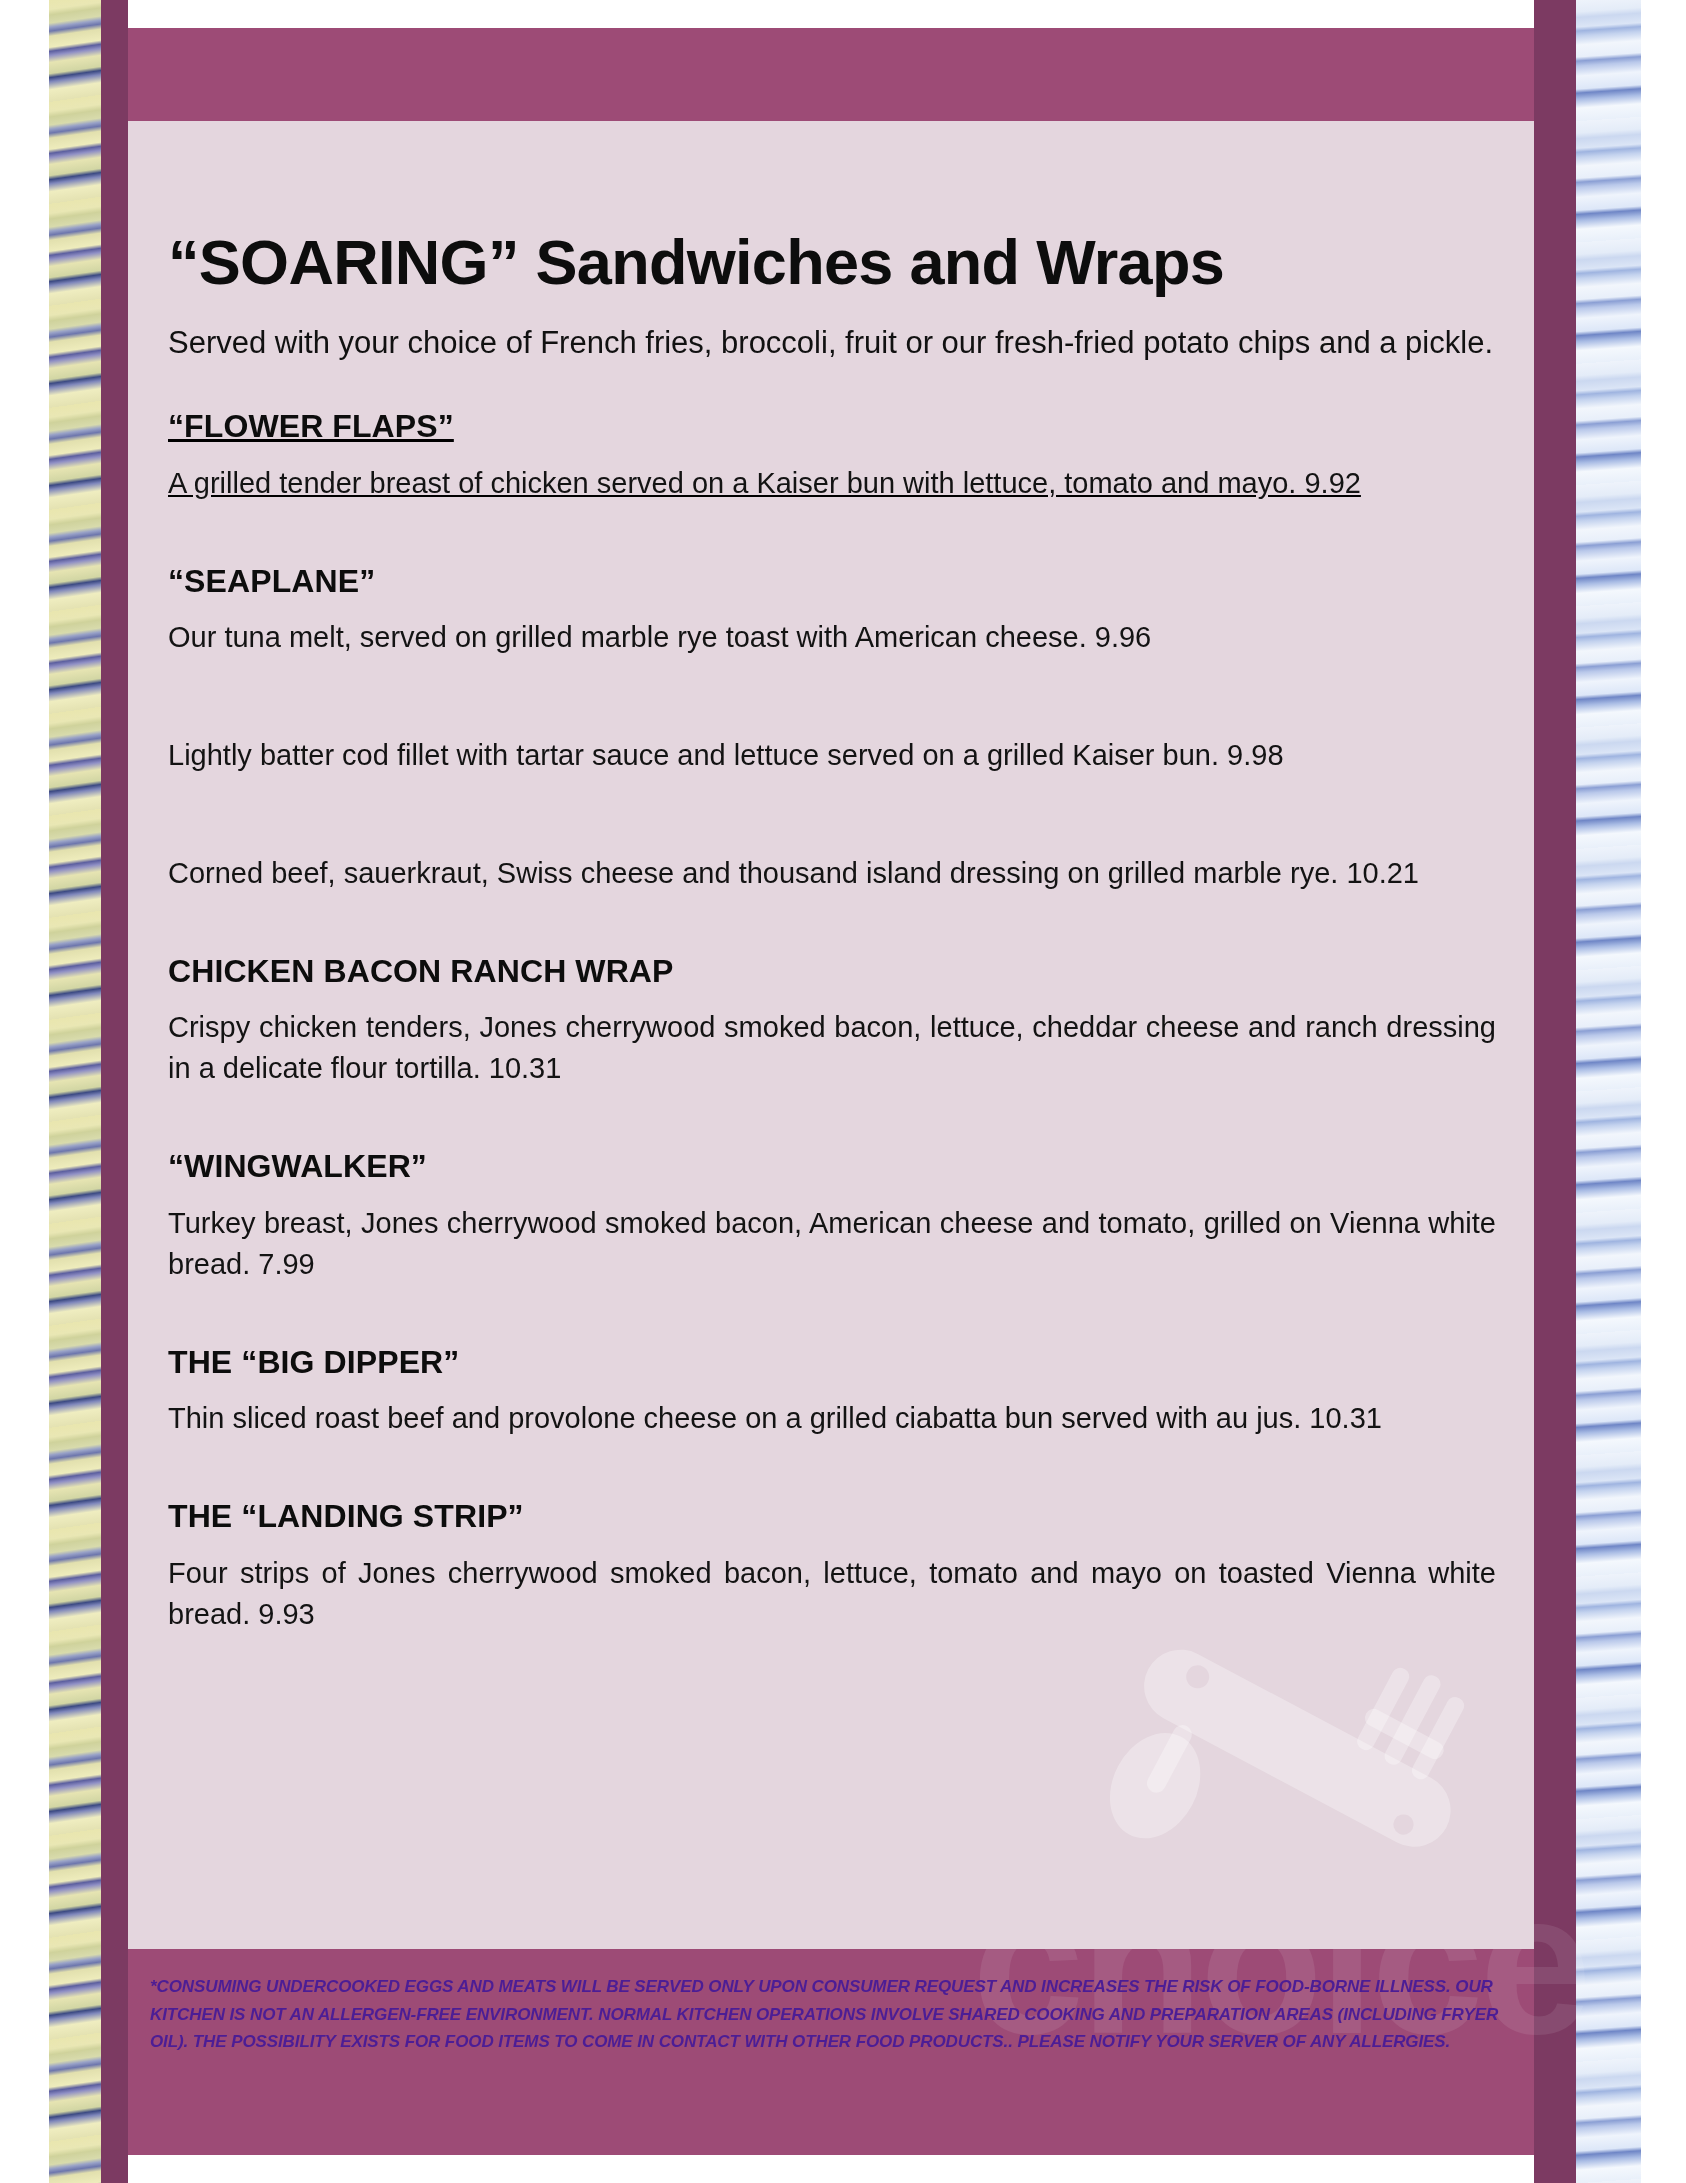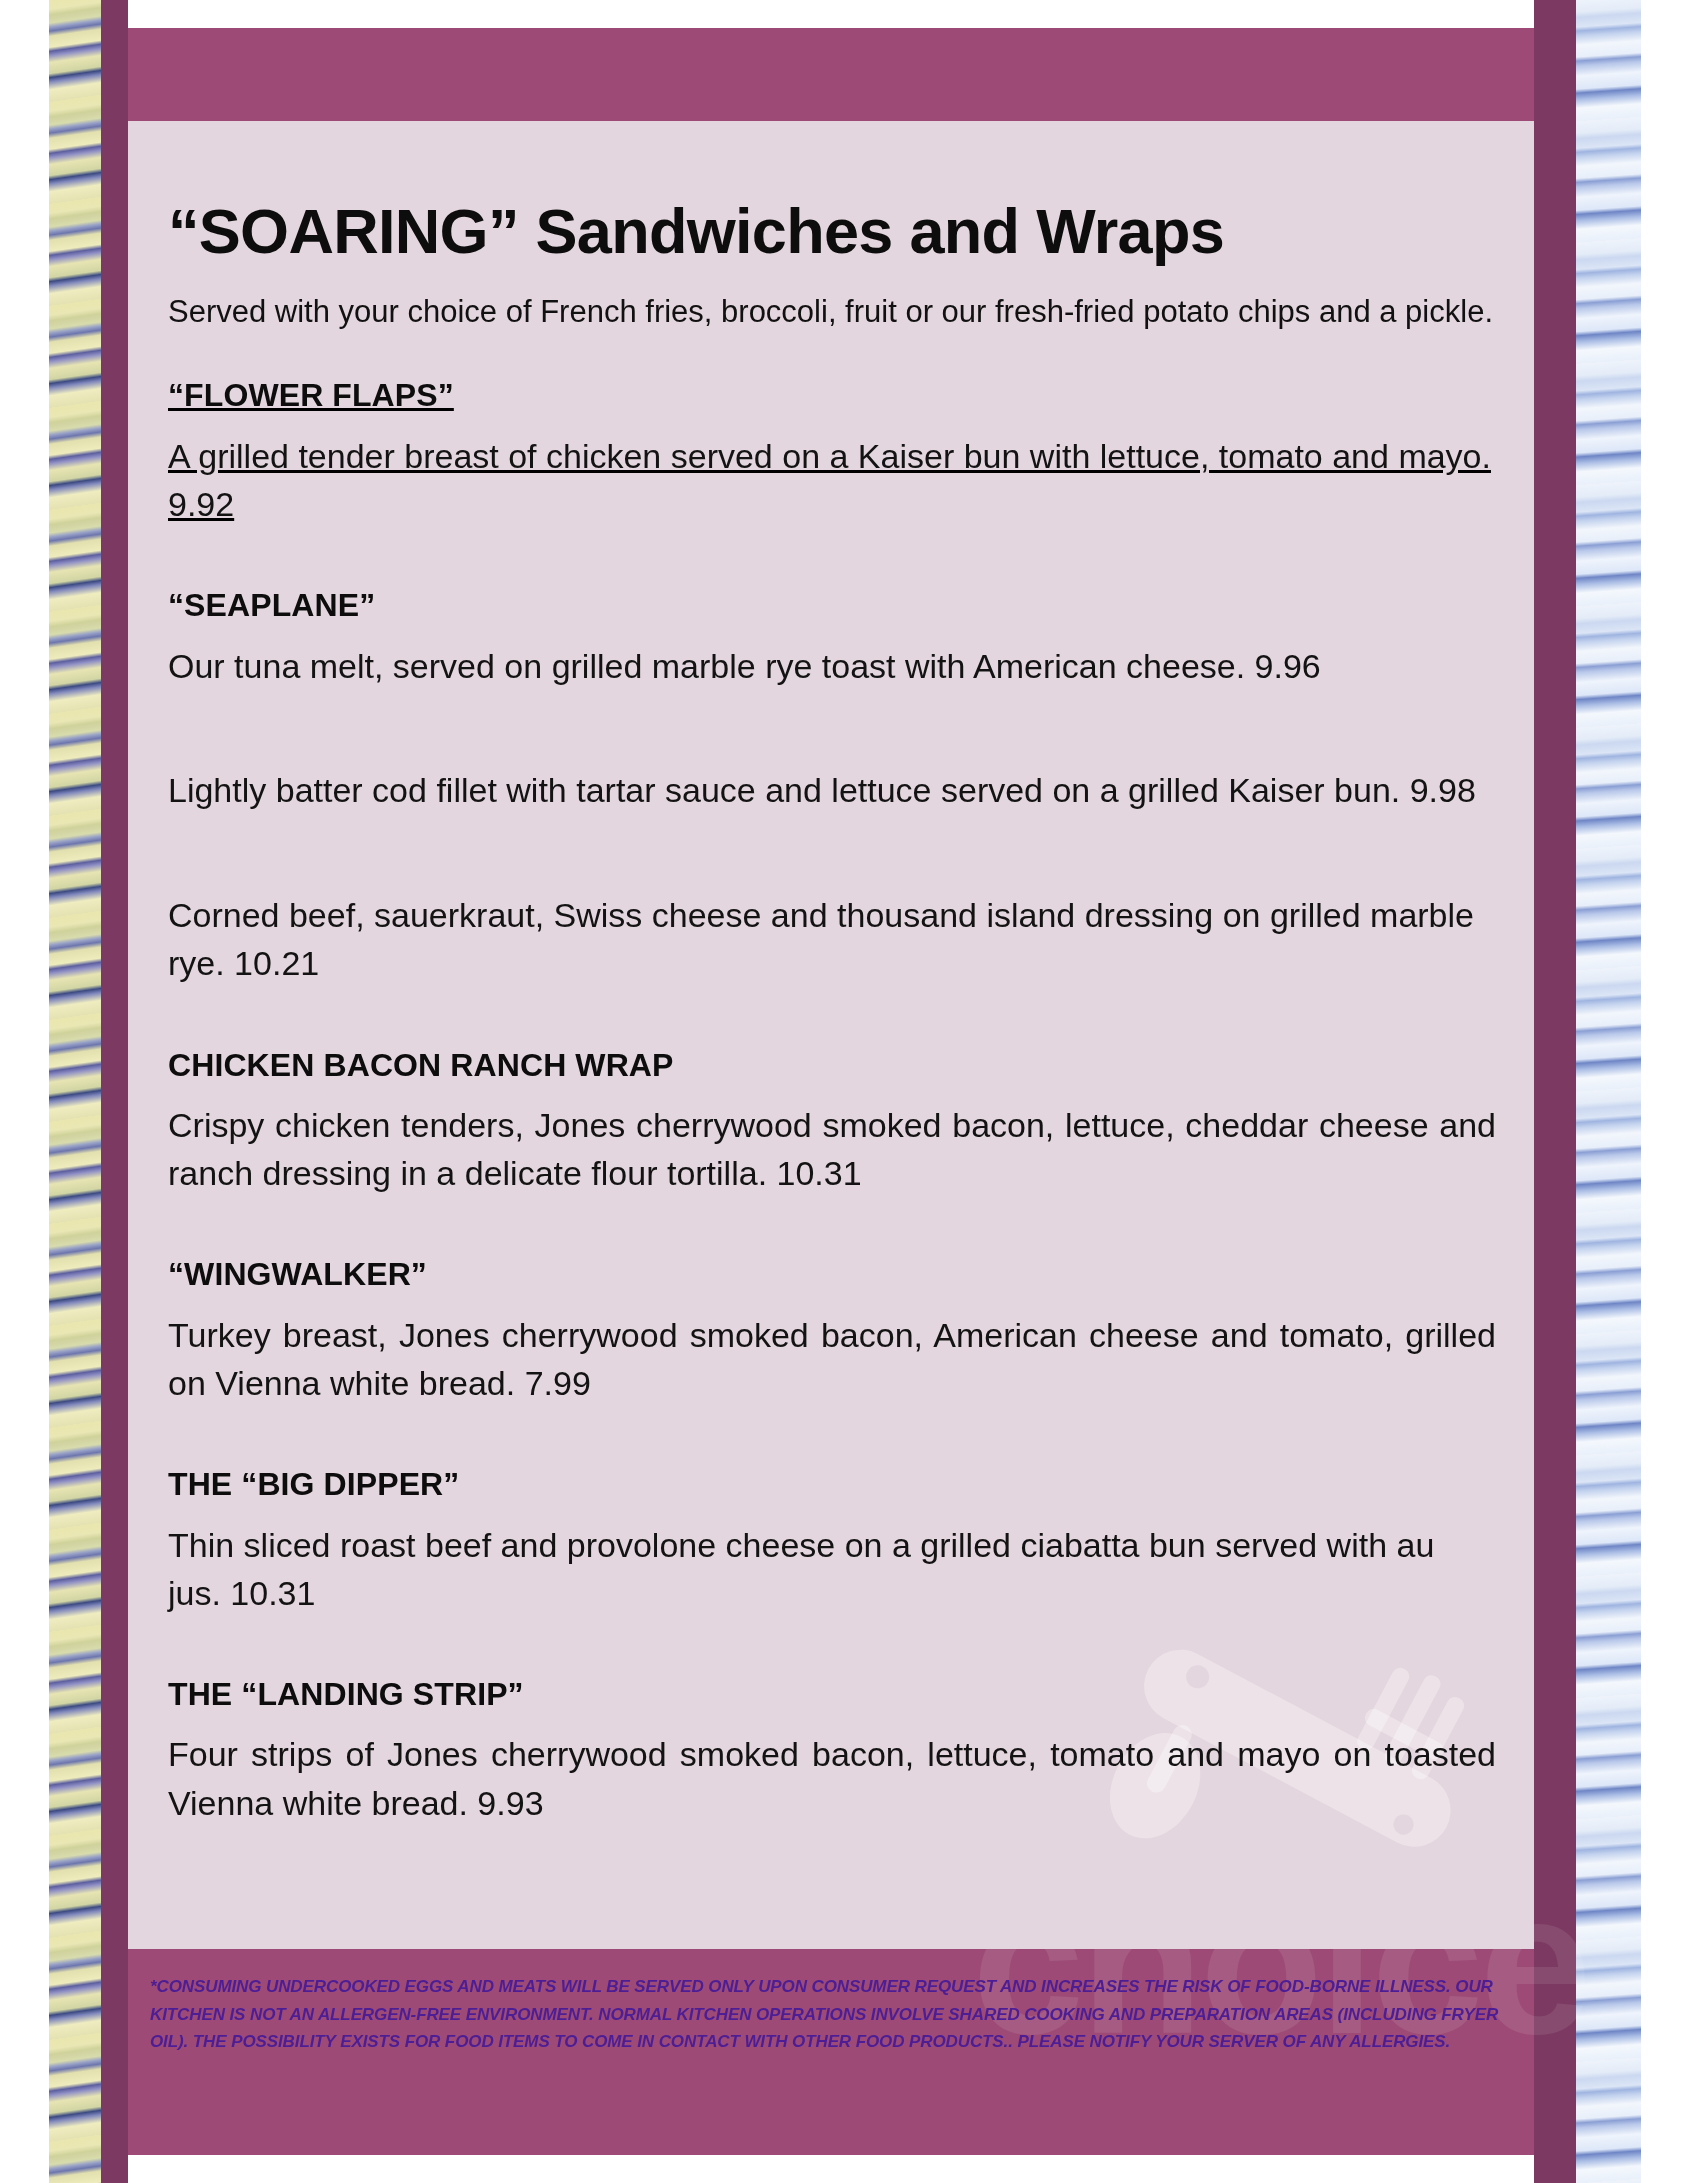--- a/index.html
+++ b/index.html
@@ -119,21 +119,21 @@
   
   #inner {
     position: absolute;
     left: 40px;
     top: 0;
     width: 1328px;
   }
 
   #menu-title {
     margin: 0;
-    padding-top: 77px;
+    padding-top: 108px;
     font-size: 63px;
     font-weight: 700;
     letter-spacing: -0.7px;
     color: #0d0d0d;
     line-height: 1.05;
     white-space: nowrap;
   }
 
   #menu-subtitle {
     margin: 0;
@@ -153,21 +153,21 @@
     font-size: 32px;
     font-weight: 700;
     letter-spacing: 0.1px;
     color: #0d0d0d;
     line-height: 1.15;
   }
 
   .item-desc {
     margin: 0;
     padding-top: 17.5px;
-    font-size: 34px;
+    font-size: 29px;
     color: #131313;
     line-height: 1.42;
     text-align: justify;
     text-justify: inter-word;
   }
   .item-desc.nojustify { text-align: left; }
 
   
   #footer-note {
     position: absolute;

